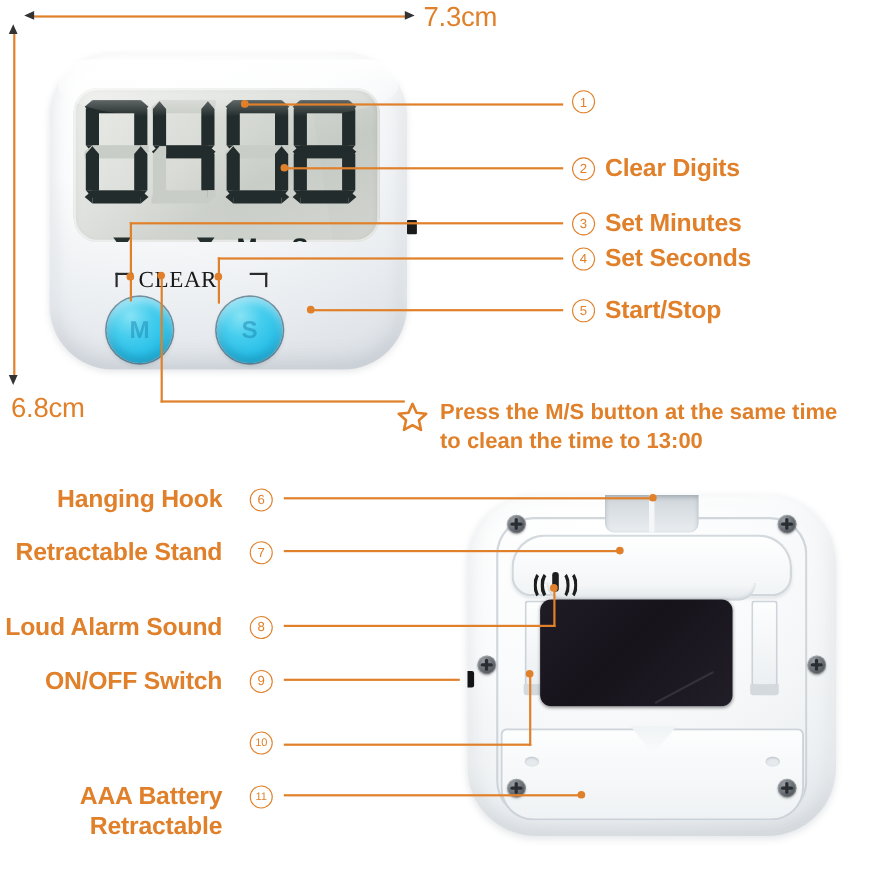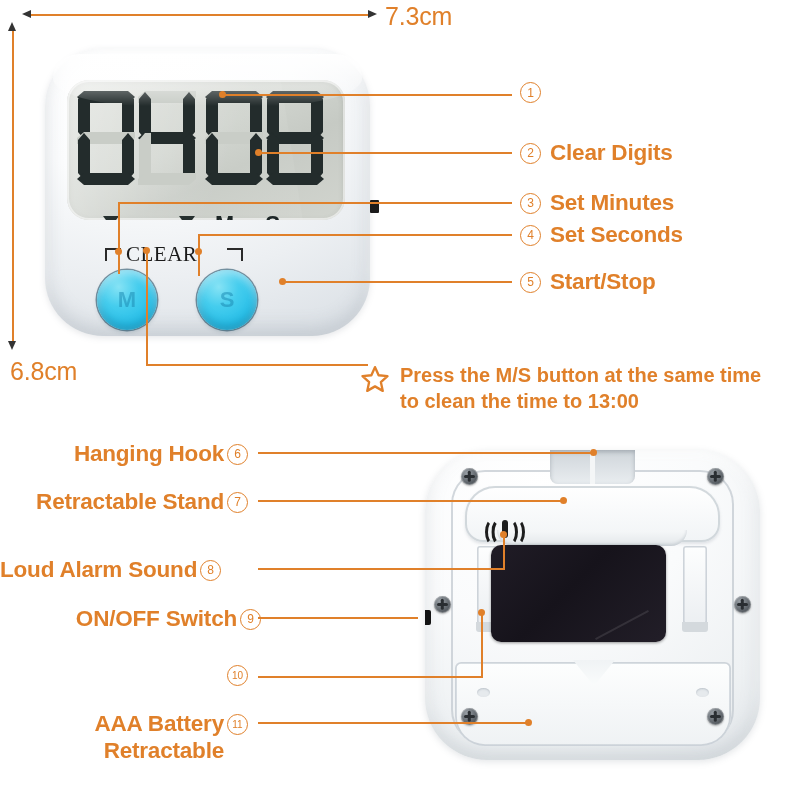--- a/index.html
+++ b/index.html
@@ -26,21 +26,21 @@
   .callout{position:absolute;display:flex;align-items:center;white-space:nowrap;}
   .callout .num{
     display:inline-flex;align-items:center;justify-content:center;
     width:19px;height:19px;border:1.4px solid #E0802A;border-radius:50%;
     font-size:12px;line-height:1;color:#E0802A;flex:0 0 auto;font-weight:400;
   }
   .callout .num.wide{font-size:10px;}
   .callout .txt{font-size:22.5px;font-weight:700;color:#E0802A;letter-spacing:-.2px;}
   .callout.right .txt{margin-left:9px;}
   .callout.left{flex-direction:row;justify-content:flex-end;}
-  .callout.left .txt{margin-right:3px;text-align:right;}
+  .callout.left .txt{margin-right:25px;text-align:right;}
 
   
   .note{position:absolute;display:flex;align-items:flex-start;}
   .note .star{flex:0 0 auto;margin-right:10px;margin-top:3px;}
   .note .ntxt{font-size:20px;font-weight:700;line-height:1.32;color:#E0802A;}
 
   
   .front{
     position:absolute;left:45px;top:48px;width:325px;height:288px;
     border-radius:58px;
@@ -362,25 +362,25 @@
   <div class="dot" style="left:525px;top:719px;"></div>
 
   <div class="callout left" style="left:0px;top:441px;width:248px;justify-content:flex-end;">
     <span class="txt">Hanging Hook</span>
     <span class="num">6</span>
   </div>
   <div class="callout left" style="left:0px;top:489px;width:248px;justify-content:flex-end;">
     <span class="txt">Retractable Stand</span>
     <span class="num">7</span>
   </div>
-  <div class="callout left" style="left:0px;top:557px;width:248px;justify-content:flex-start;">
+  <div class="callout left" style="left:0px;top:557px;width:248px;justify-content:flex-end;">
     <span class="txt">Loud Alarm Sound</span>
     <span class="num">8</span>
   </div>
-  <div class="callout left" style="left:0px;top:606px;width:248px;justify-content:flex-end;padding-left:13px;">
+  <div class="callout left" style="left:0px;top:606px;width:248px;justify-content:flex-end;">
     <span class="txt">ON/OFF Switch</span>
     <span class="num">9</span>
   </div>
   <div class="callout left" style="left:0px;top:665px;width:248px;justify-content:flex-end;">
     <span class="num wide">10</span>
   </div>
   <div class="callout left" style="left:0px;top:711px;width:248px;justify-content:flex-end;align-items:flex-start;">
     <span class="txt" style="text-align:right;line-height:1.18;">
       <span>AAA Battery</span><br>
       <span>Retractable</span>

